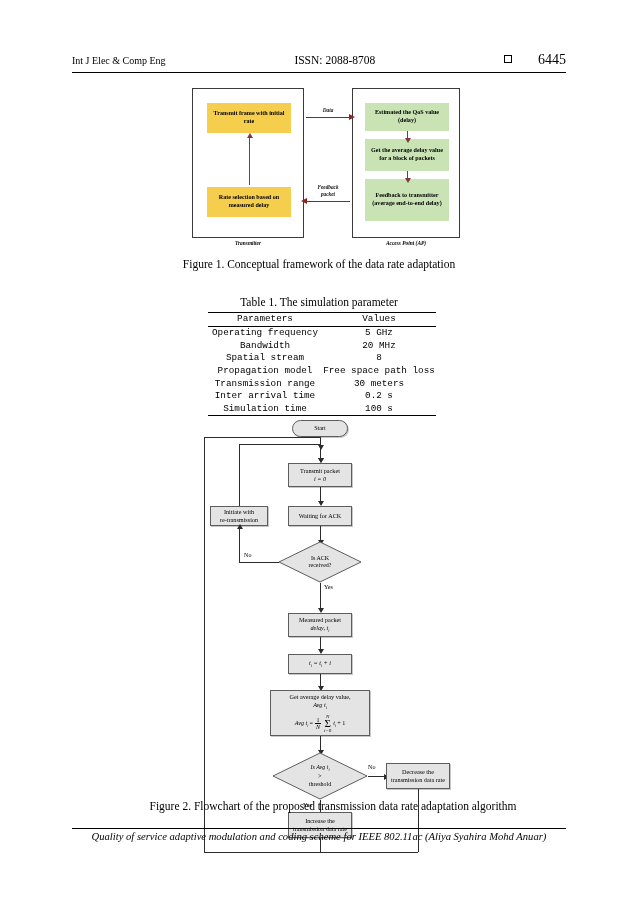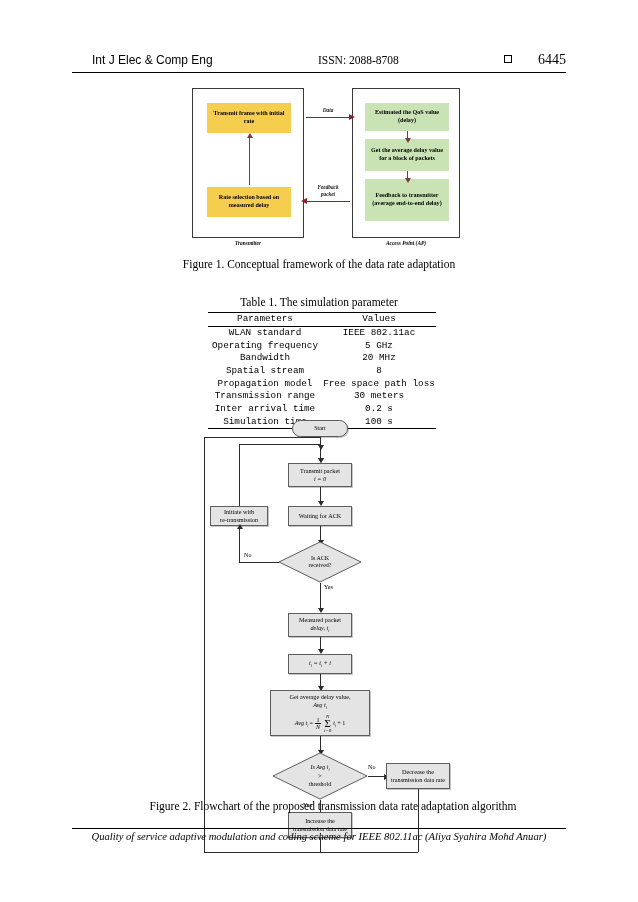--- a/index.html
+++ b/index.html
@@ -22,24 +22,23 @@
 
   
   .header-row {
     position: absolute;
     left: 72px; top: 52px;
     width: 494px; height: 20px;
     display: flex;
     align-items: baseline;
   }
   .hdr-left {
-    font-size: 12px;
-    font-family: Liberation Sans, sans-serif;
+    font-size: 10px;
+    font-family: Liberation Serif, serif;
     white-space: nowrap;
-    margin-left: 20px;
   }
   .hdr-mid {
     font-size: 11.5px;
     flex: 1;
     text-align: center;
     white-space: nowrap;
   }
   .hdr-sq {
     width: 8px; height: 8px;
     border: 1.2px solid #000;
@@ -376,24 +375,20 @@
         <col class="c1">
         <col class="c2">
       </colgroup>
     <thead>
       <tr>
         <th>Parameters</th>
         <th>Values</th>
       </tr>
     </thead>
     <tbody>
-      <tr>
-        <td>WLAN standard</td>
-        <td>IEEE 802.11ac</td>
-      </tr>
       <tr>
         <td>Operating frequency</td>
         <td>5 GHz</td>
       </tr>
       <tr>
         <td>Bandwidth</td>
         <td>20 MHz</td>
       </tr>
       <tr>
         <td>Spatial stream</td>

